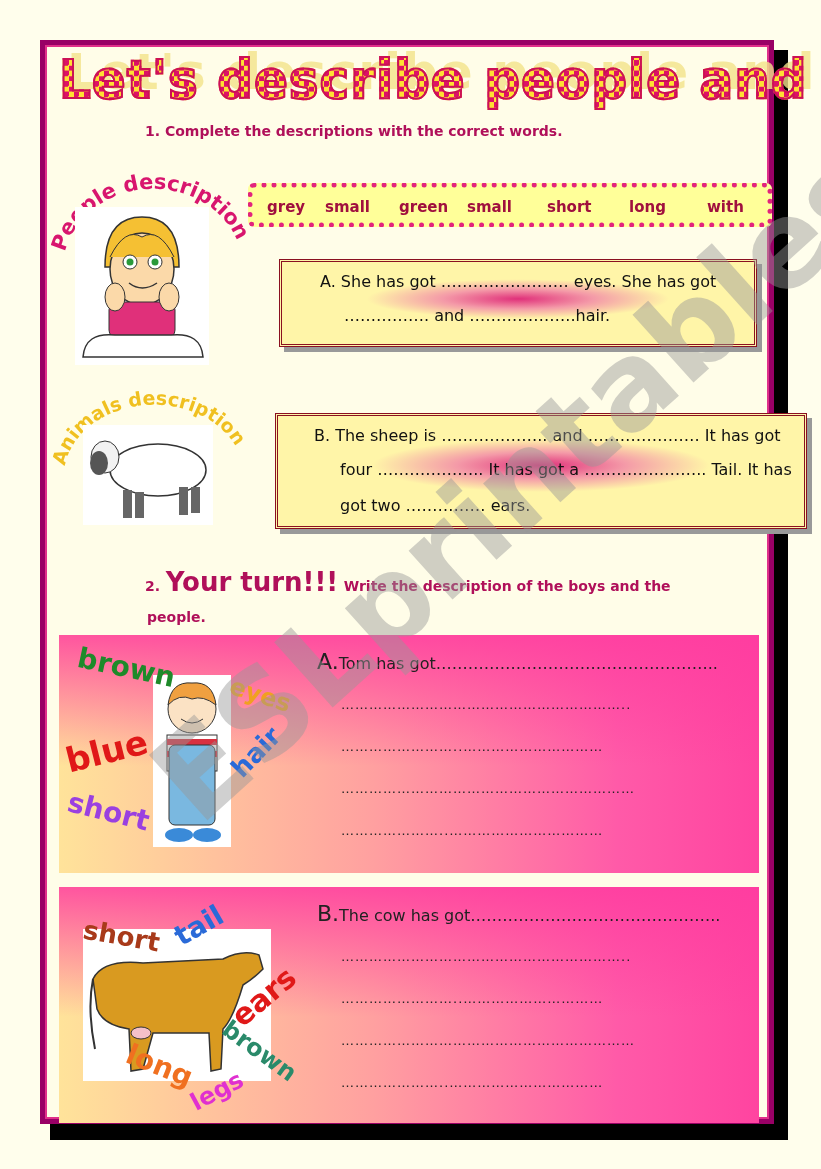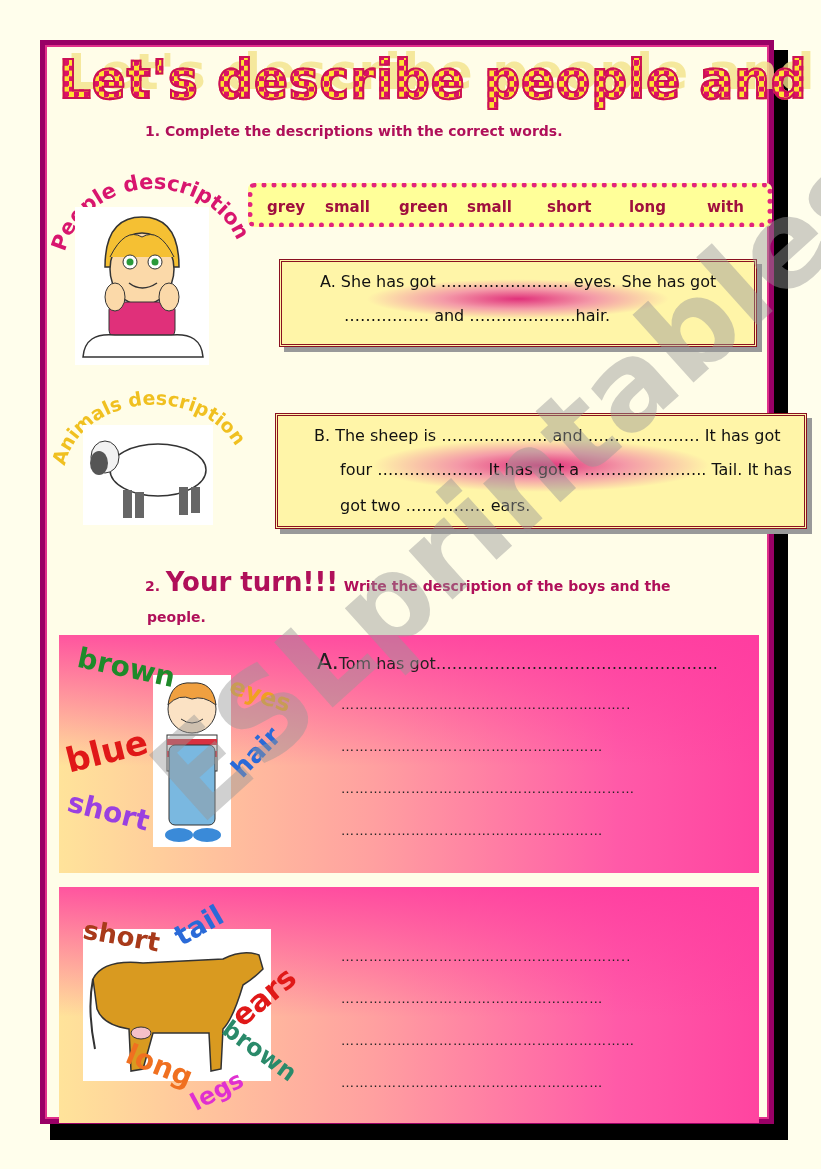--- a/index.html
+++ b/index.html
@@ -143,20 +143,21 @@
         <ellipse cx="58" cy="104" rx="10" ry="6" fill="#f5c0c8" stroke="#333"></ellipse>
       </svg>
     </div>
     <div class="word" style="left:24px;top:34px;font-size:26px;color:#a83a1a;transform:rotate(10deg)">short</div>
     <div class="word" style="left:114px;top:22px;font-size:28px;color:#2a6ad8;transform:rotate(-30deg)">tail</div>
     <div class="word" style="left:168px;top:92px;font-size:30px;color:#e01818;transform:rotate(-40deg)">ears</div>
     <div class="word" style="left:158px;top:150px;font-size:24px;color:#2a8a6a;transform:rotate(36deg)">brown</div>
     <div class="word" style="left:66px;top:162px;font-size:28px;color:#f07020;transform:rotate(22deg)">long</div>
     <div class="word" style="left:130px;top:190px;font-size:24px;color:#e030d0;transform:rotate(-28deg)">legs</div>
 
+    <div class="head" style="left:258px;top:14px"><b>B.</b><span>The cow has got</span><span>………………………………………..</span></div>
     <div class="dots" style="left:282px;top:62px">……………………………………………………..</div>
     <div class="dots" style="left:282px;top:104px">……………………..…………………………</div>
     <div class="dots" style="left:282px;top:146px">………………………………………………………</div>
     <div class="dots" style="left:282px;top:188px">…………………..……………………………</div>
   </div>
 
   <div class="watermark">ESLprintables.com</div>
 </div>
 
 </body></html>

